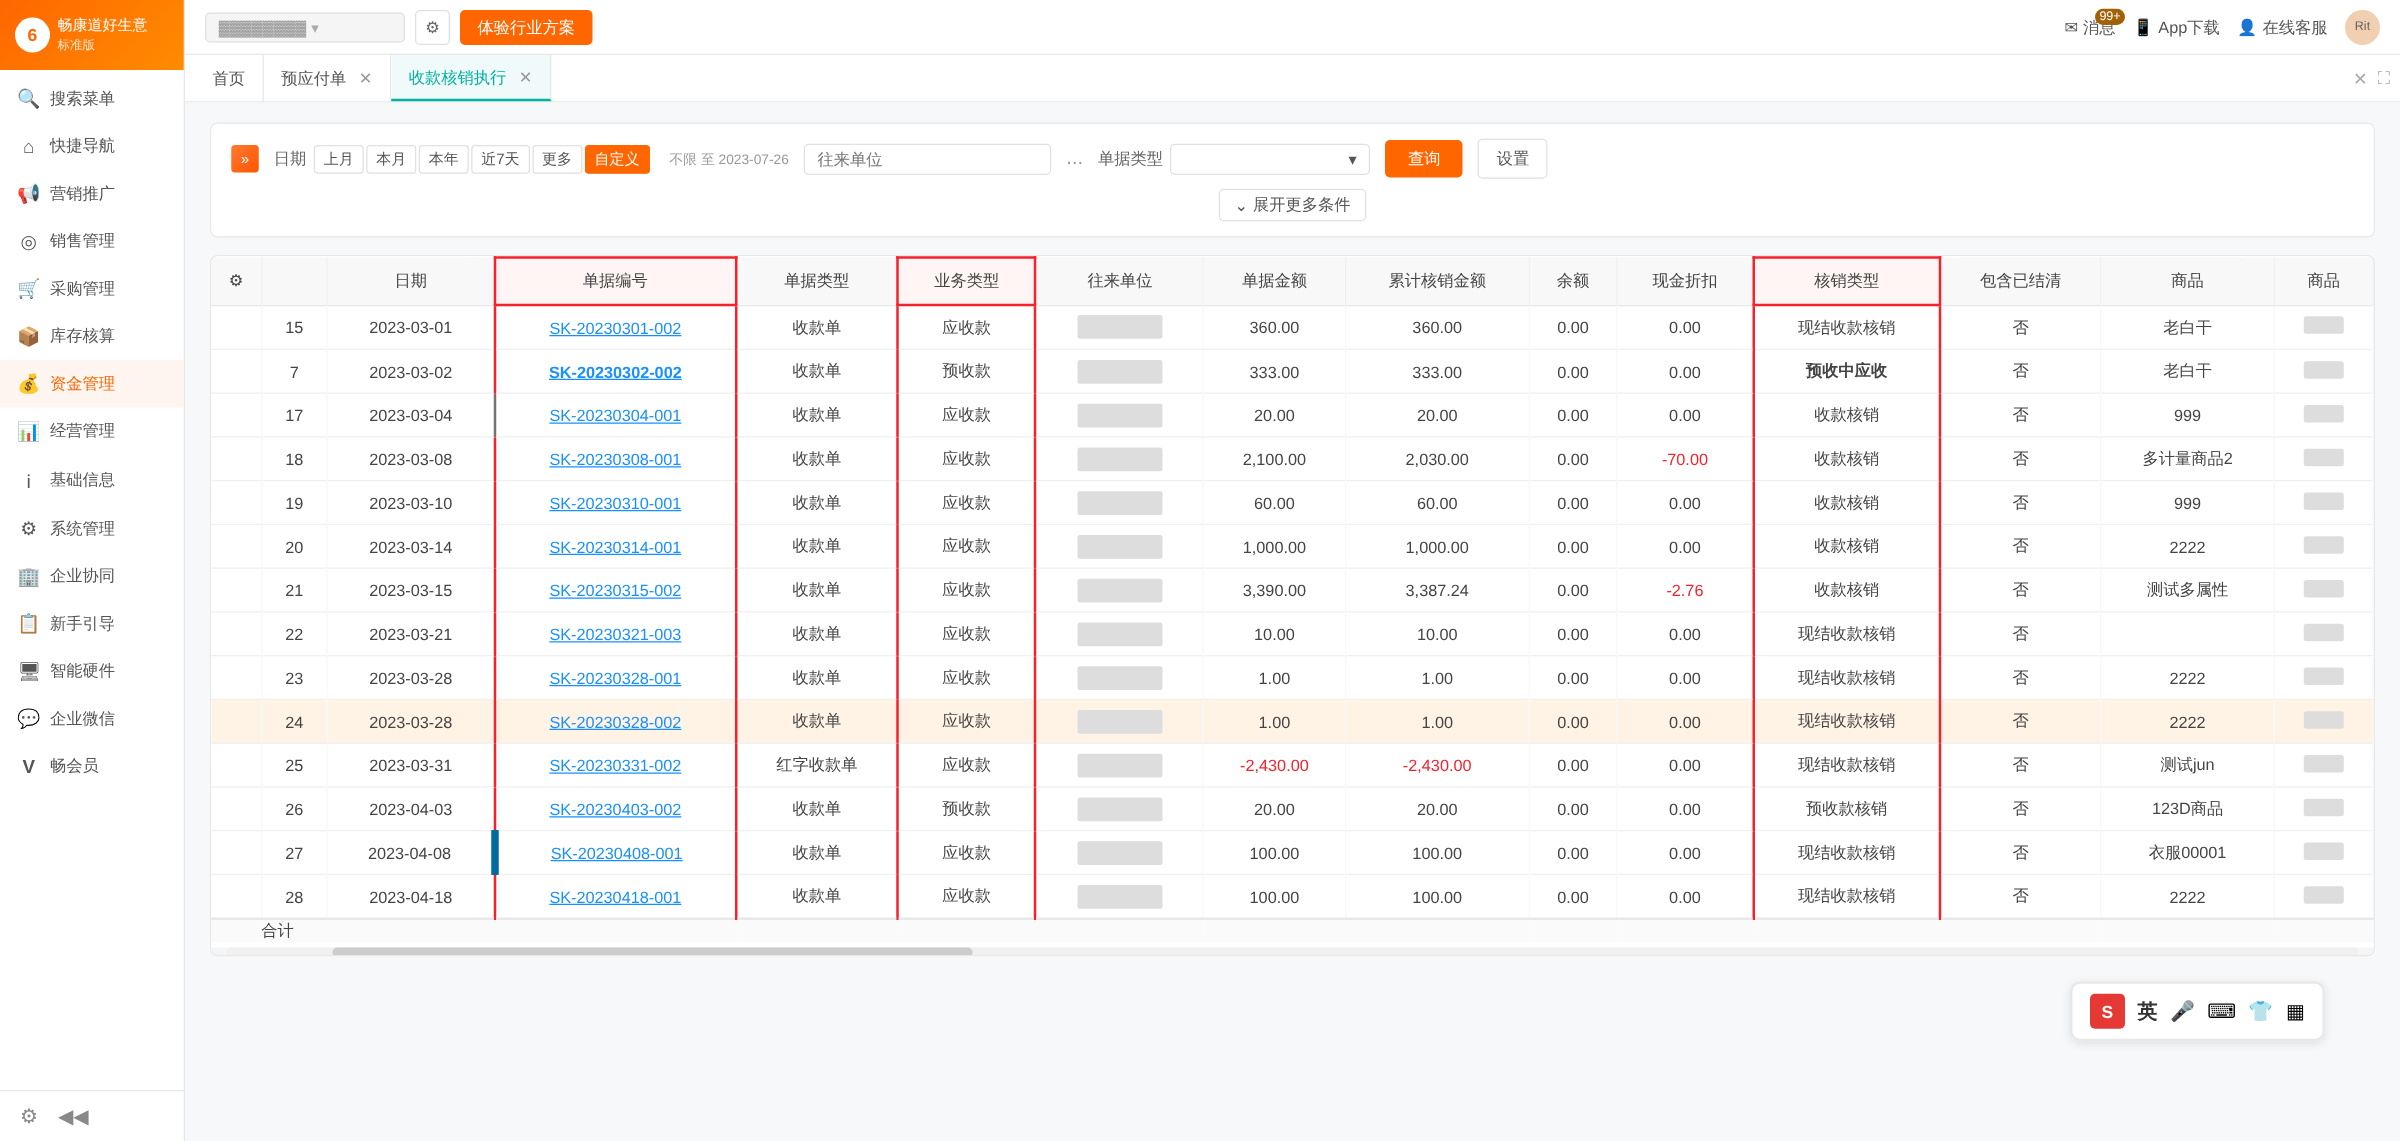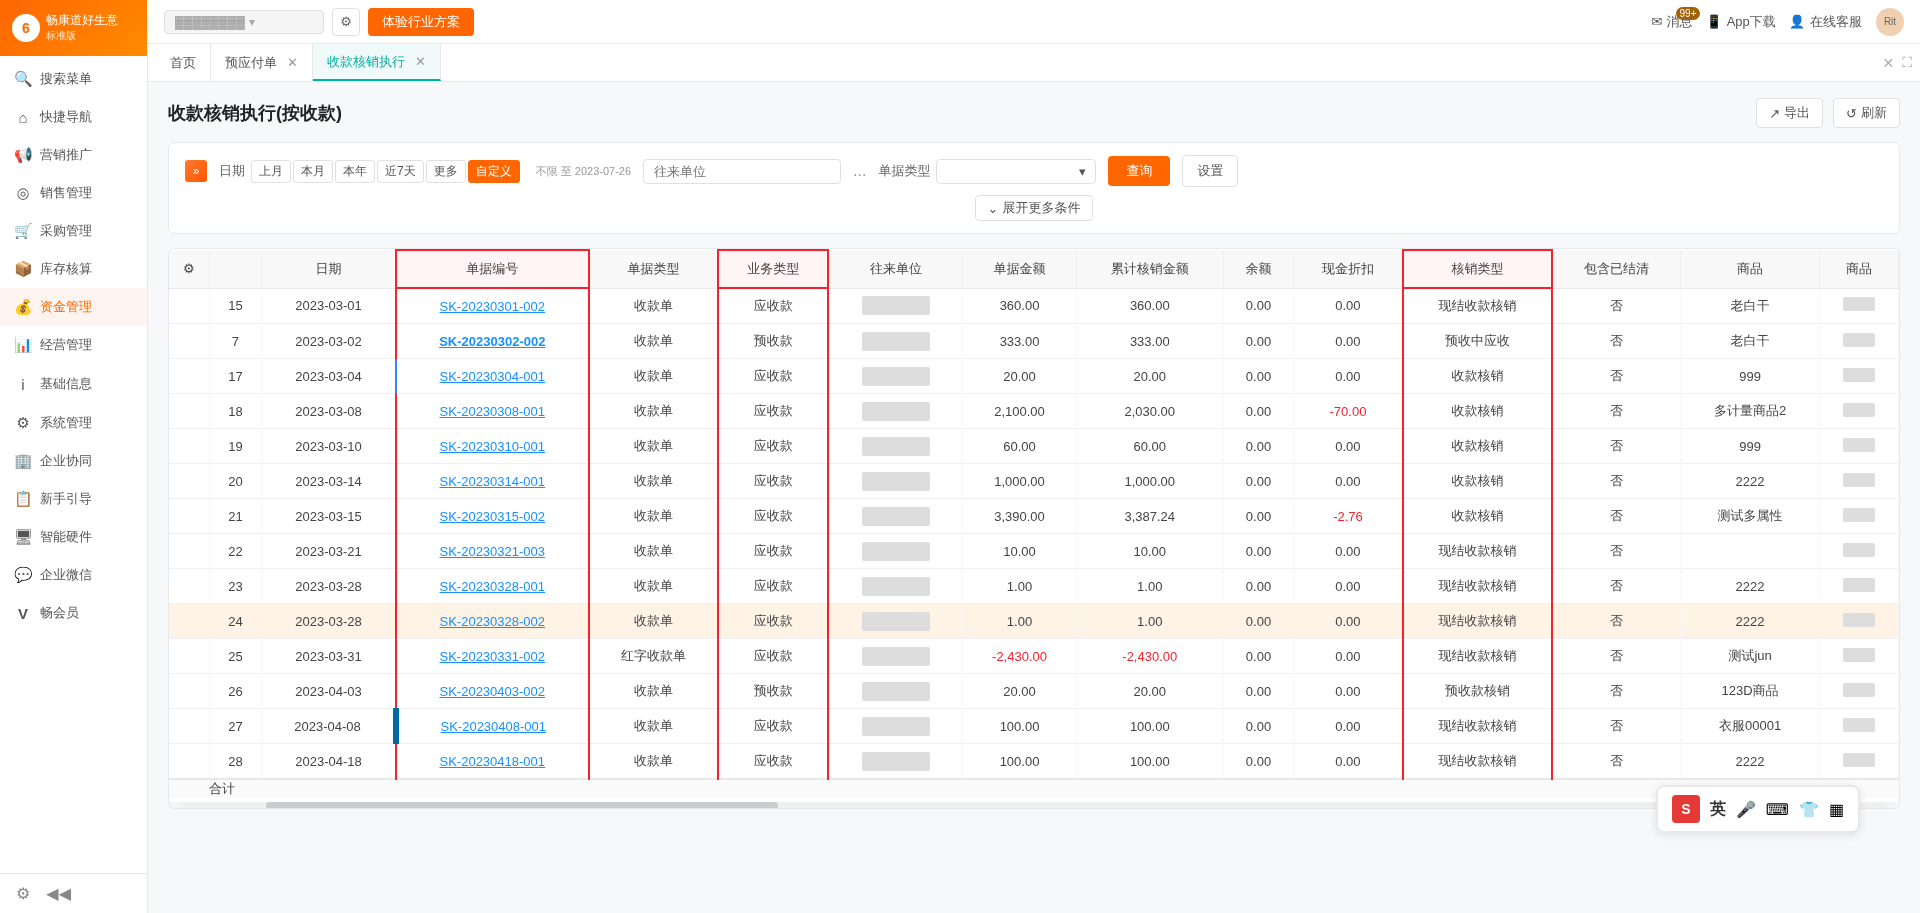--- a/index.html
+++ b/index.html
@@ -473,33 +473,20 @@
       <span class="tab-close-icon">✕</span>
     </div>
     <div class="tabbar-actions">
       <span style="cursor:pointer;color:#aaa;font-size:14px;">✕</span>
       <span style="cursor:pointer;color:#aaa;font-size:14px;">⛶</span>
     </div>
   </div>
 
   <div class="page-content">
 
-    <div class="page-header">
-      <h2 class="page-title">收款核销执行(按收款)</h2>
-      <div class="page-actions">
-        <button class="btn-export">
-          <span>↗</span>
-          <span>导出</span>
-        </button>
-        <button class="btn-refresh">
-          <span>↺</span>
-          <span>刷新</span>
-        </button>
-      </div>
-    </div>
 
     <div class="filter-panel">
       <div class="filter-row">
         <div class="filter-expand-btn">»</div>
 
         <div class="filter-field">
           <span class="filter-label">日期</span>
           <div class="filter-date-btns">
             <button class="filter-date-btn">上月</button>
             <button class="filter-date-btn">本月</button>
@@ -583,30 +570,30 @@
       <td>7</td>
       <td>2023-03-02</td>
       <td class="link" style="border-left:2px solid #f5222d;border-right:2px solid #f5222d;font-weight:bold;">SK-20230302-002</td>
       <td>收款单</td>
       <td style="border-left:2px solid #f5222d;border-right:2px solid #f5222d;">预收款</td>
       <td><span style="background:#ddd;color:#ddd;border-radius:2px;padding:2px 16px;">████</span></td>
       <td class="">333.00</td>
       <td class="">333.00</td>
       <td>0.00</td>
       <td class="">0.00</td>
-      <td style="border-left:2px solid #f5222d;border-right:2px solid #f5222d;">预收中应收</td>
+      <td style="border-left:2px solid #f5222d;border-right:2px solid #f5222d;font-weight:bold;">预收中应收</td>
       <td>否</td>
       <td>老白干</td>
       <td><span style="background:#ddd;width:32px;display:inline-block;height:14px;border-radius:2px;"></span></td>
     </tr>
             <tr>
       <td></td>
       <td>17</td>
       <td>2023-03-04</td>
-      <td class="link" style="border-left:2px solid #3b82f6;border-right:2px solid #f5222d;">SK-20230304-001</td>
+      <td class="link" style="border-left:2px solid #737373;border-right:2px solid #f5222d;">SK-20230304-001</td>
       <td>收款单</td>
       <td style="border-left:2px solid #f5222d;border-right:2px solid #f5222d;">应收款</td>
       <td><span style="background:#ddd;color:#ddd;border-radius:2px;padding:2px 16px;">████</span></td>
       <td class="">20.00</td>
       <td class="">20.00</td>
       <td>0.00</td>
       <td class="">0.00</td>
       <td style="border-left:2px solid #f5222d;border-right:2px solid #f5222d;">收款核销</td>
       <td>否</td>
       <td>999</td>

